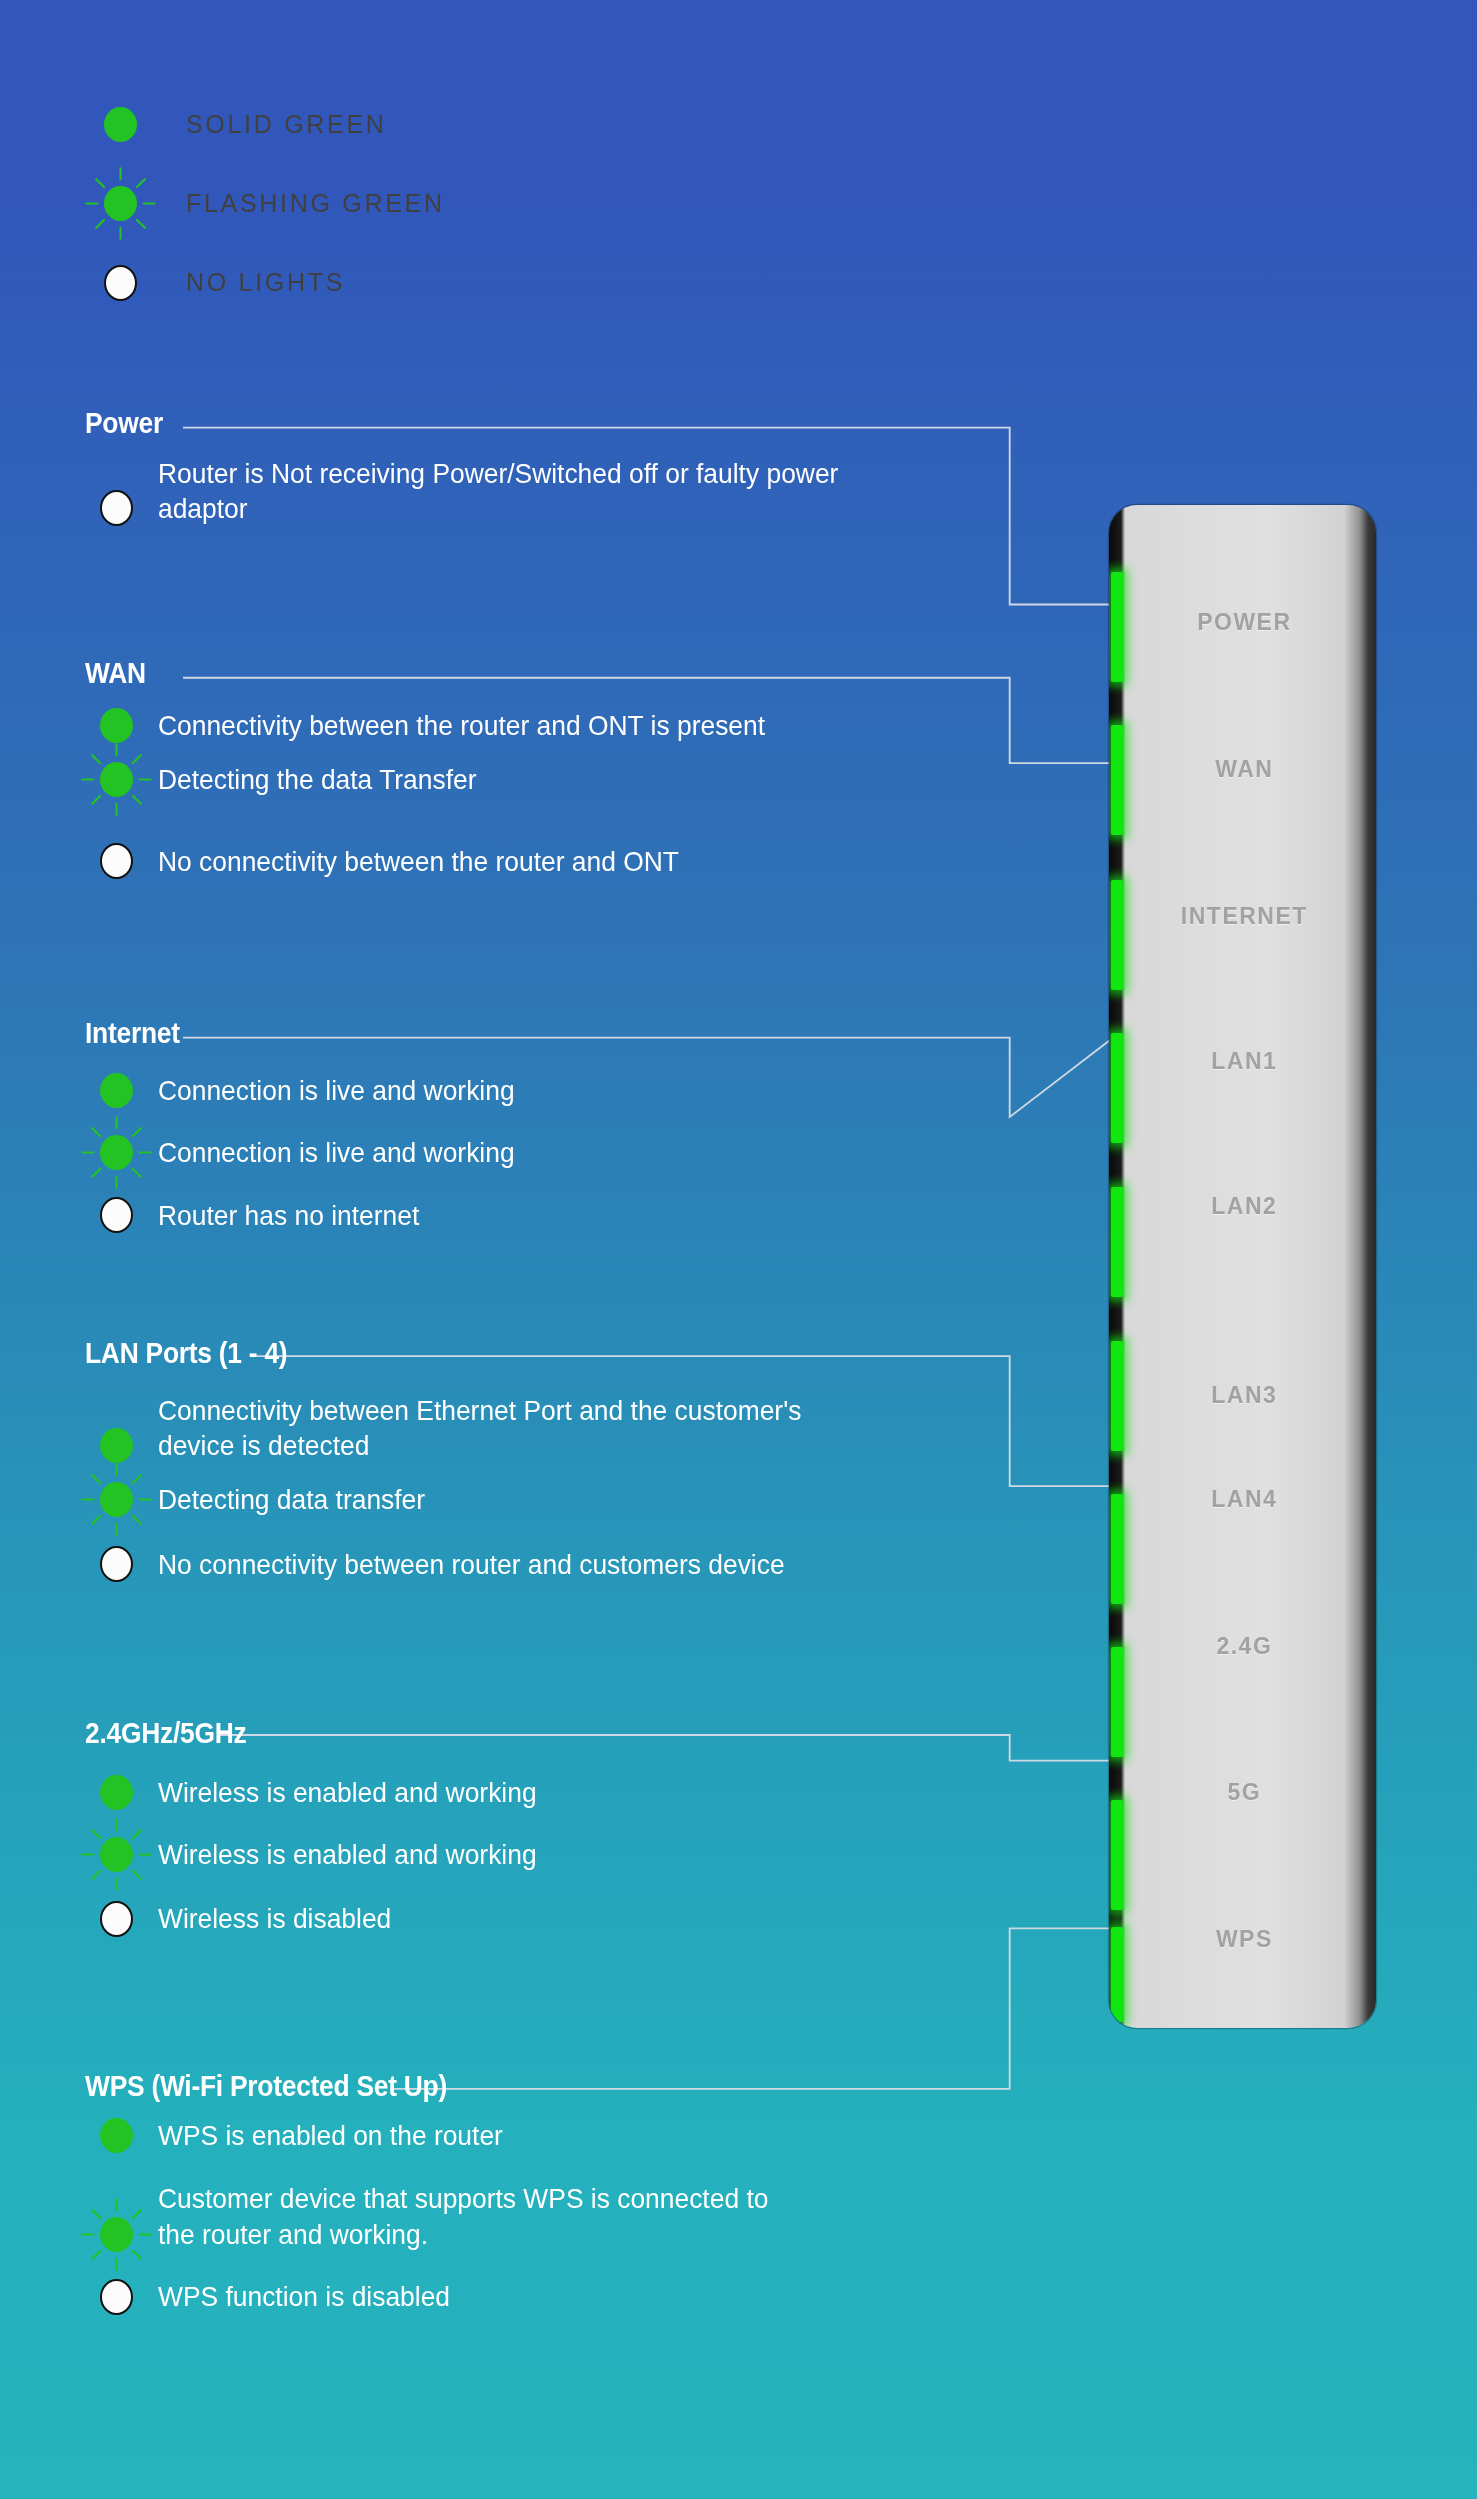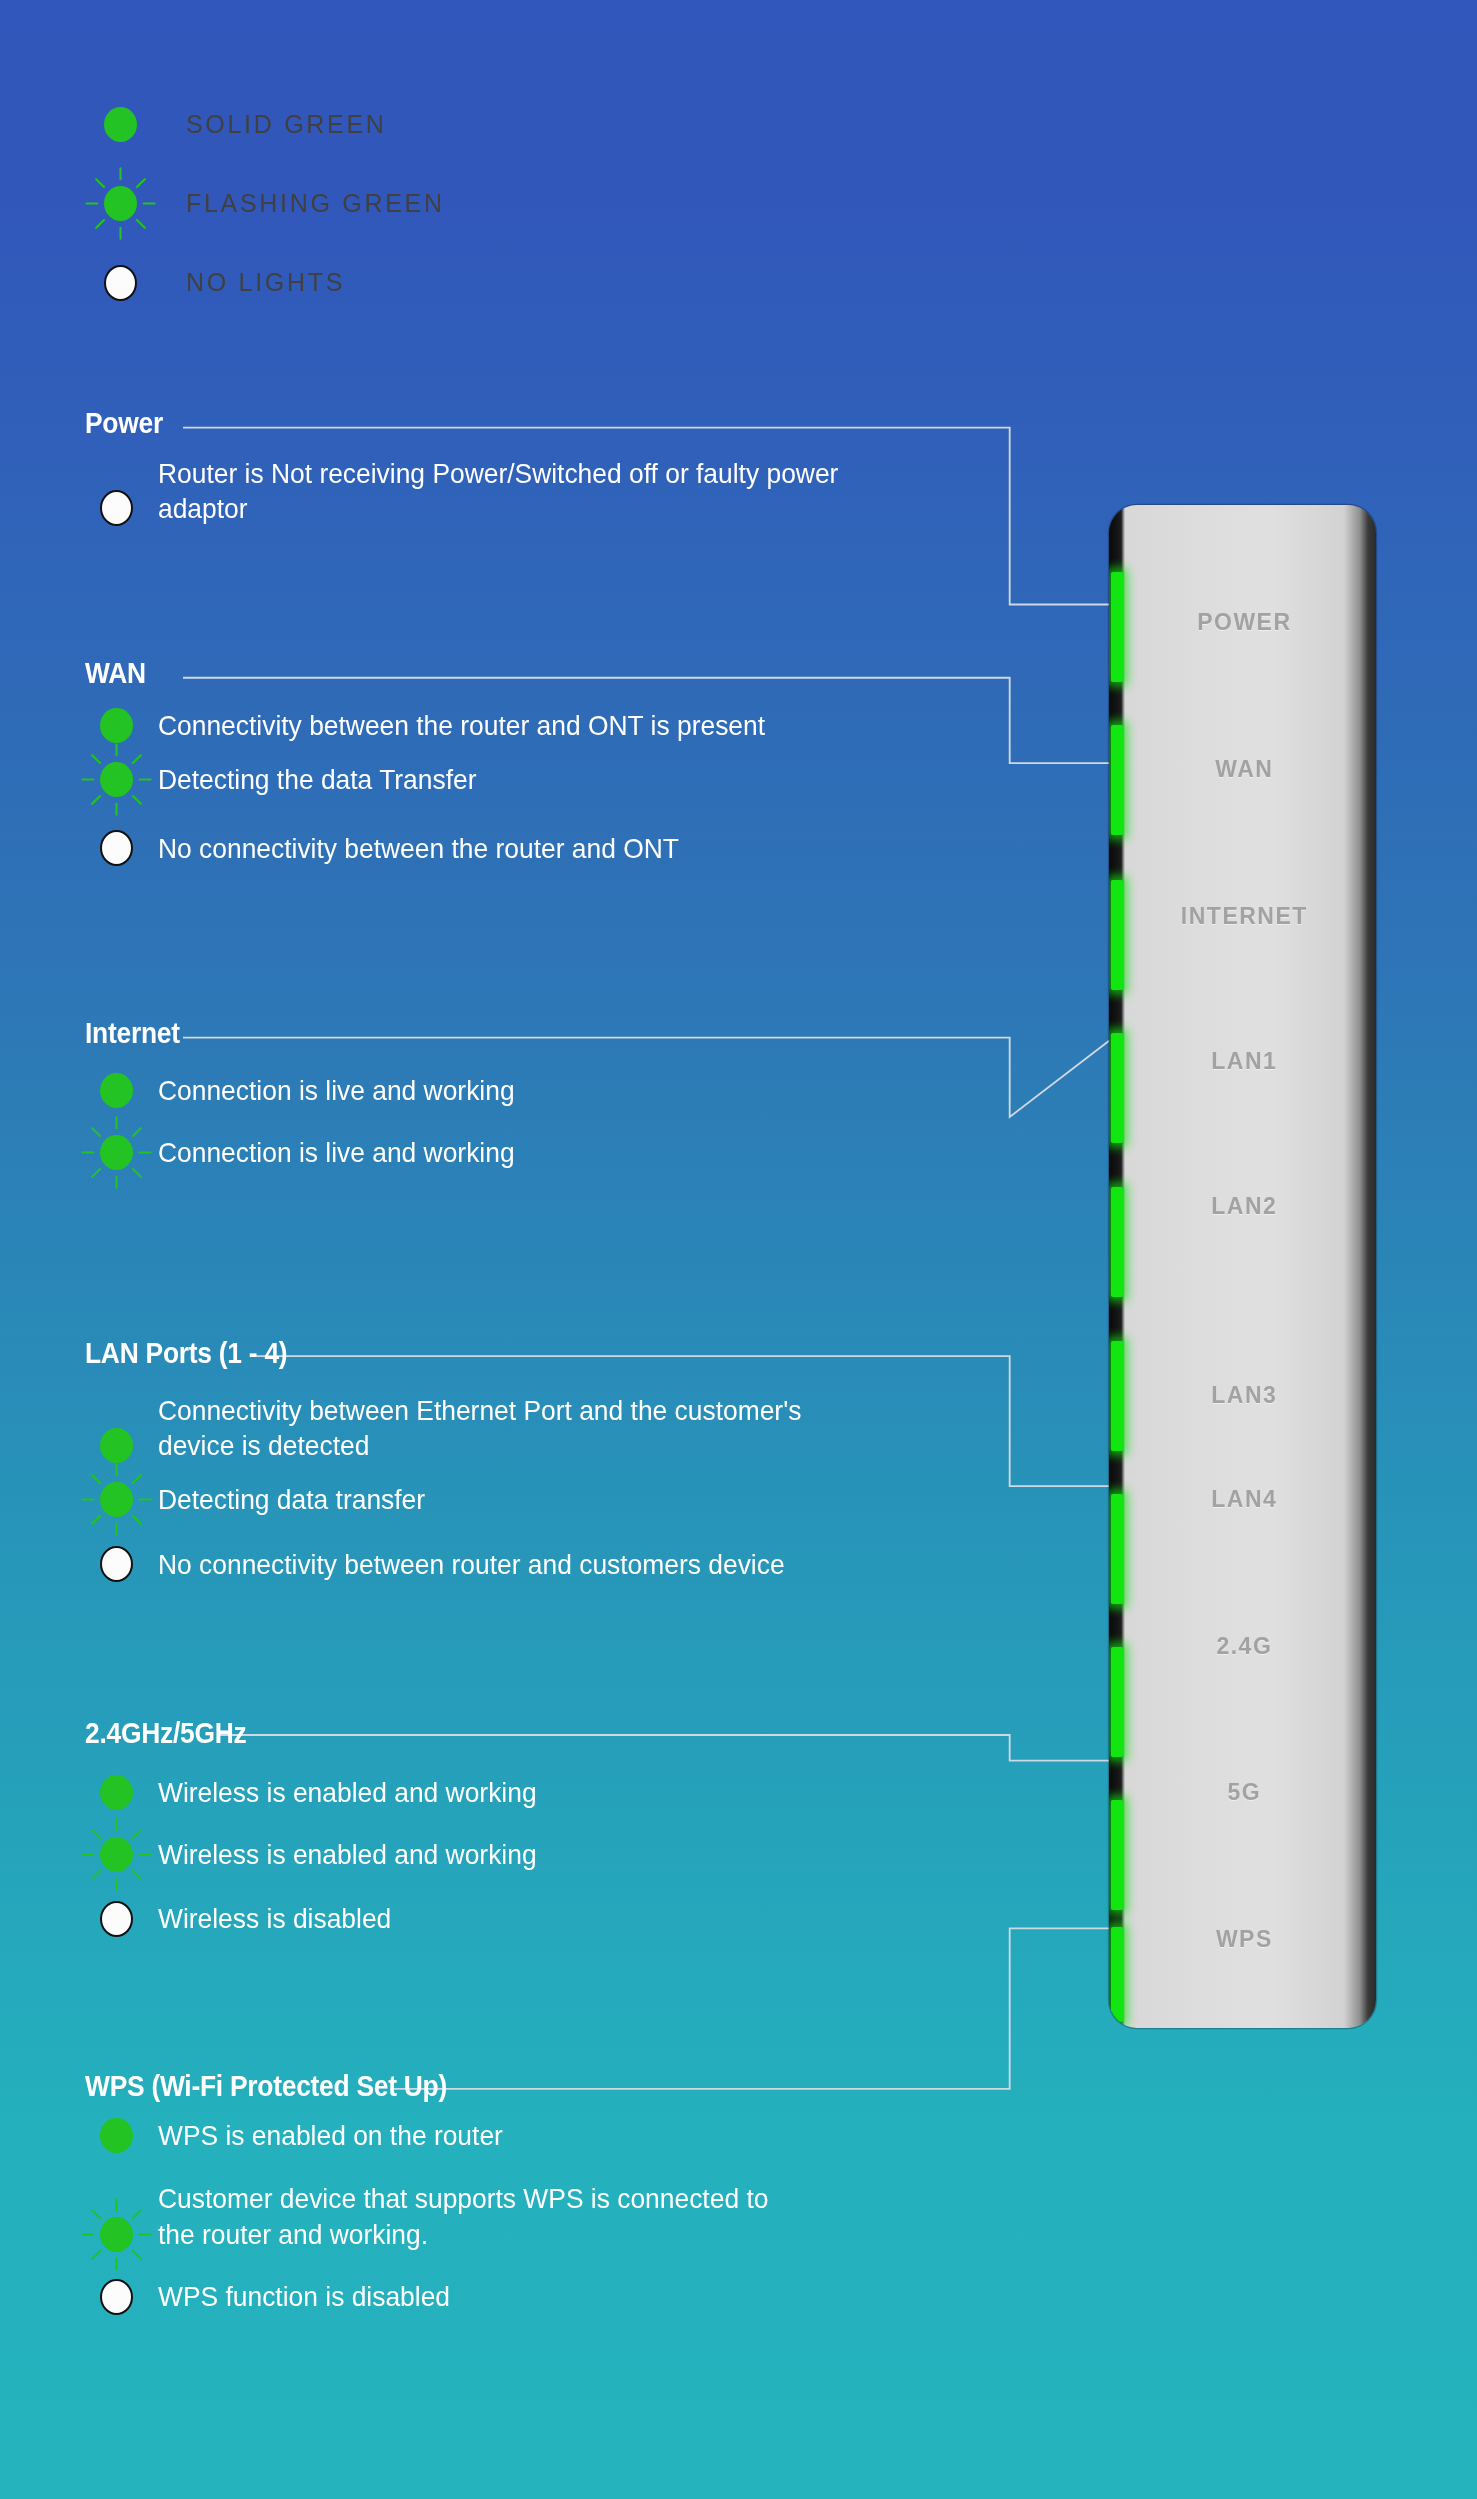--- a/index.html
+++ b/index.html
@@ -152,21 +152,21 @@
             <line x1="18" y1="20" x2="31" y2="33"></line>
               <line x1="85" y1="87" x2="98" y2="100"></line>
             <line x1="98" y1="20" x2="85" y2="33"></line>
               <line x1="31" y1="87" x2="18" y2="100"></line>
           </g>
         </svg>
         <span class="core"></span>
       </span>
       <span class="item-text">Detecting the data Transfer</span>
     </div>
-    <div class="item" style="margin-top:31px">
+    <div class="item" style="margin-top:44px">
       <span class="dot white"></span>
       <span class="item-text">No connectivity between the router and ONT</span>
     </div>
   </div>
 
   <div class="section" style="top:1016px">
     <div class="sec-head">
       <span class="sec-title">Internet</span>
     </div>
     <div class="item" style="margin-top:21px">
@@ -183,20 +183,24 @@
               <line x1="96" y1="60" x2="114" y2="60"></line>
             <line x1="18" y1="20" x2="31" y2="33"></line>
               <line x1="85" y1="87" x2="98" y2="100"></line>
             <line x1="98" y1="20" x2="85" y2="33"></line>
               <line x1="31" y1="87" x2="18" y2="100"></line>
           </g>
         </svg>
         <span class="core"></span>
       </span>
       <span class="item-text">Connection is live and working</span>
+    </div>
+    <div class="item" style="margin-top:24.4px">
+      <span class="dot white"></span>
+      <span class="item-text">Router has no internet</span>
     </div>
   </div>
 
   <div class="section" style="top:1336px">
     <div class="sec-head">
       <span class="sec-title">LAN Ports (1 - 4)</span>
     </div>
     <div class="item" style="margin-top:23px">
       <span class="dot green"></span>
       <span class="item-text">Connectivity between Ethernet Port and the customer's device is detected</span>

